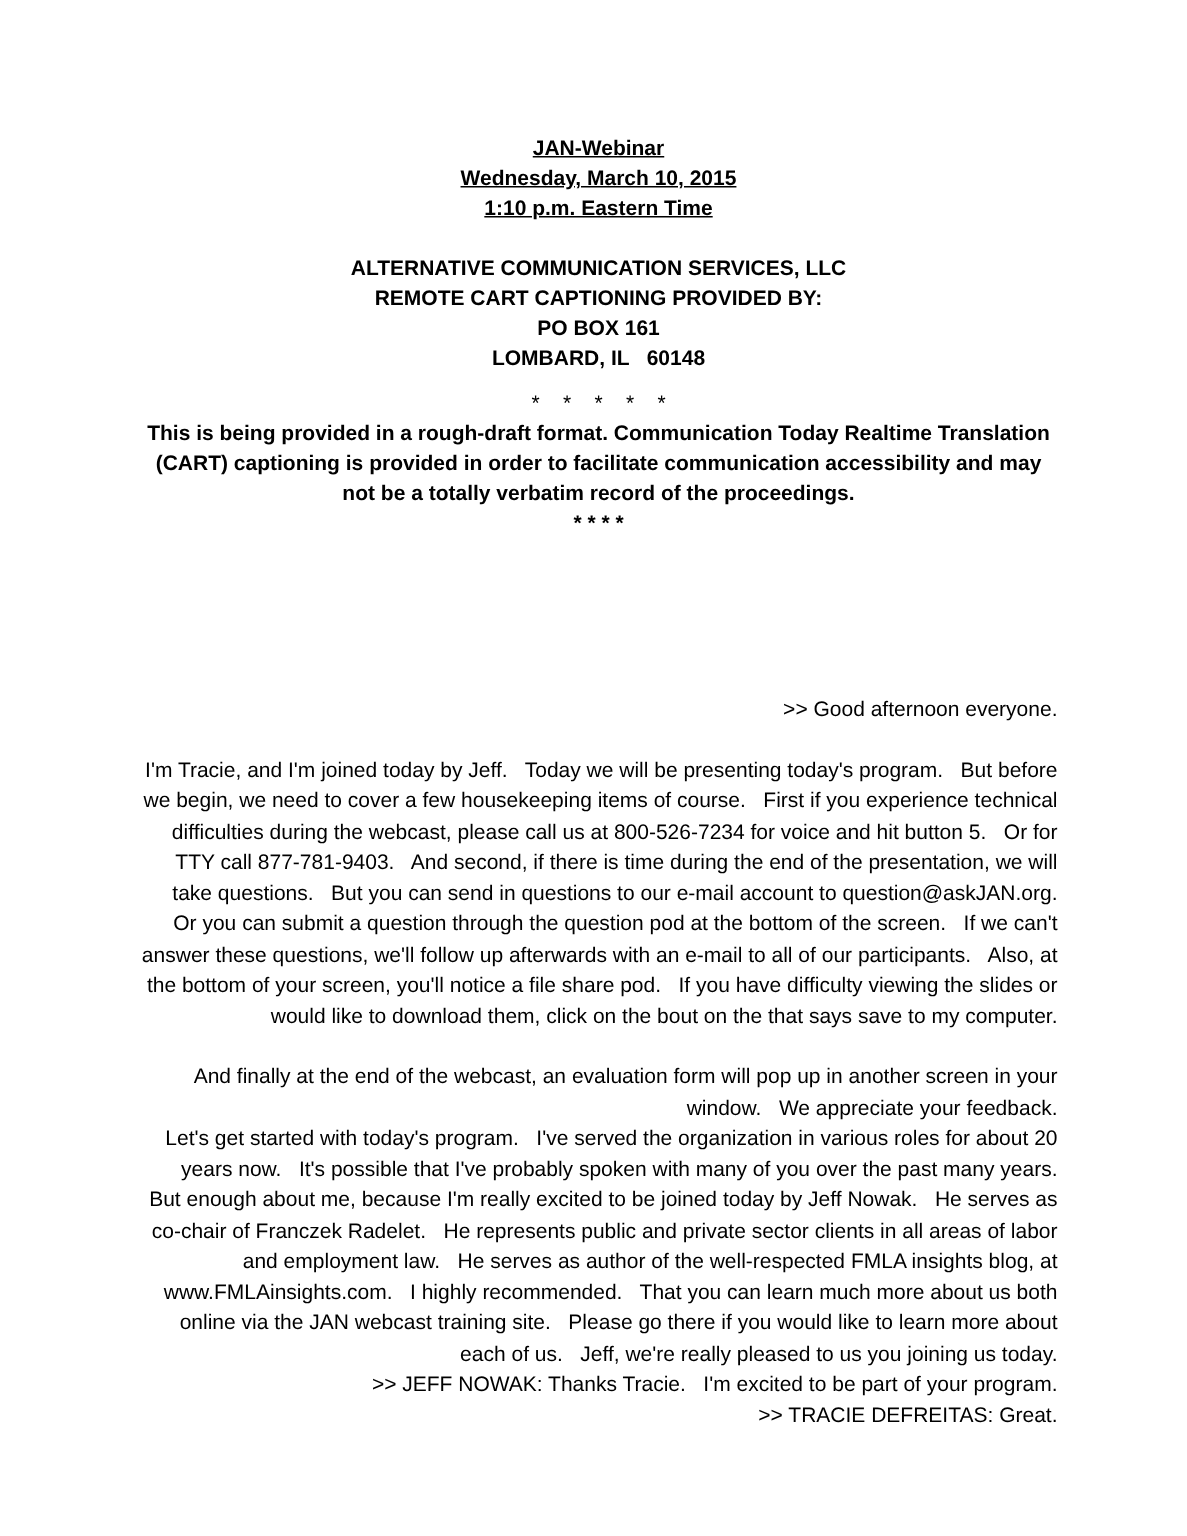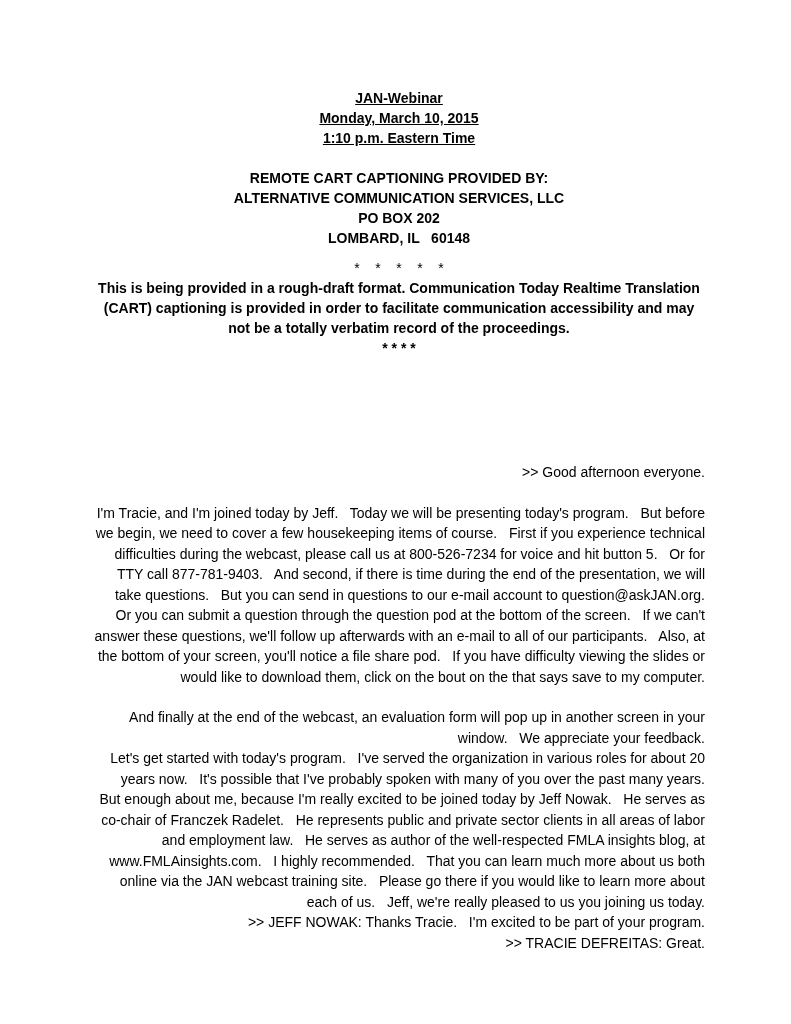--- a/index.html
+++ b/index.html
@@ -47,28 +47,28 @@
   .body-text p:last-child { margin-bottom: 4px; }
 </style>
 </head>
 <body>
 
 <div class="page">
   <div class="content">
 
     <div class="doc-header">
       <div class="line center bold underline">JAN-Webinar</div>
-      <div class="line center bold underline">Monday, March 10, 2015</div>
+      <div class="line center bold underline">Wednesday, March 10, 2015</div>
       <div class="line center bold underline">1:10 p.m. Eastern Time</div>
     </div>
 
     <div class="provider-block">
+      <div class="line center bold">ALTERNATIVE COMMUNICATION SERVICES, LLC</div>
       <div class="line center bold">REMOTE CART CAPTIONING PROVIDED BY:</div>
-      <div class="line center bold">ALTERNATIVE COMMUNICATION SERVICES, LLC</div>
-      <div class="line center bold">PO BOX 202</div>
+      <div class="line center bold">PO BOX 161</div>
       <div class="line center bold">LOMBARD, IL   60148</div>
     </div>
 
     <div class="line center stars-top">*    *    *    *    *</div>
 
     <div class="line center bold disclaimer">This is being provided in a rough-draft format. Communication Today Realtime Translation (CART) captioning is provided in order to facilitate communication accessibility and may not be a totally verbatim record of the proceedings.</div>
 
     <div class="line center bold stars-bottom">* * * *</div>
 
     <div class="spacer-large"></div>

